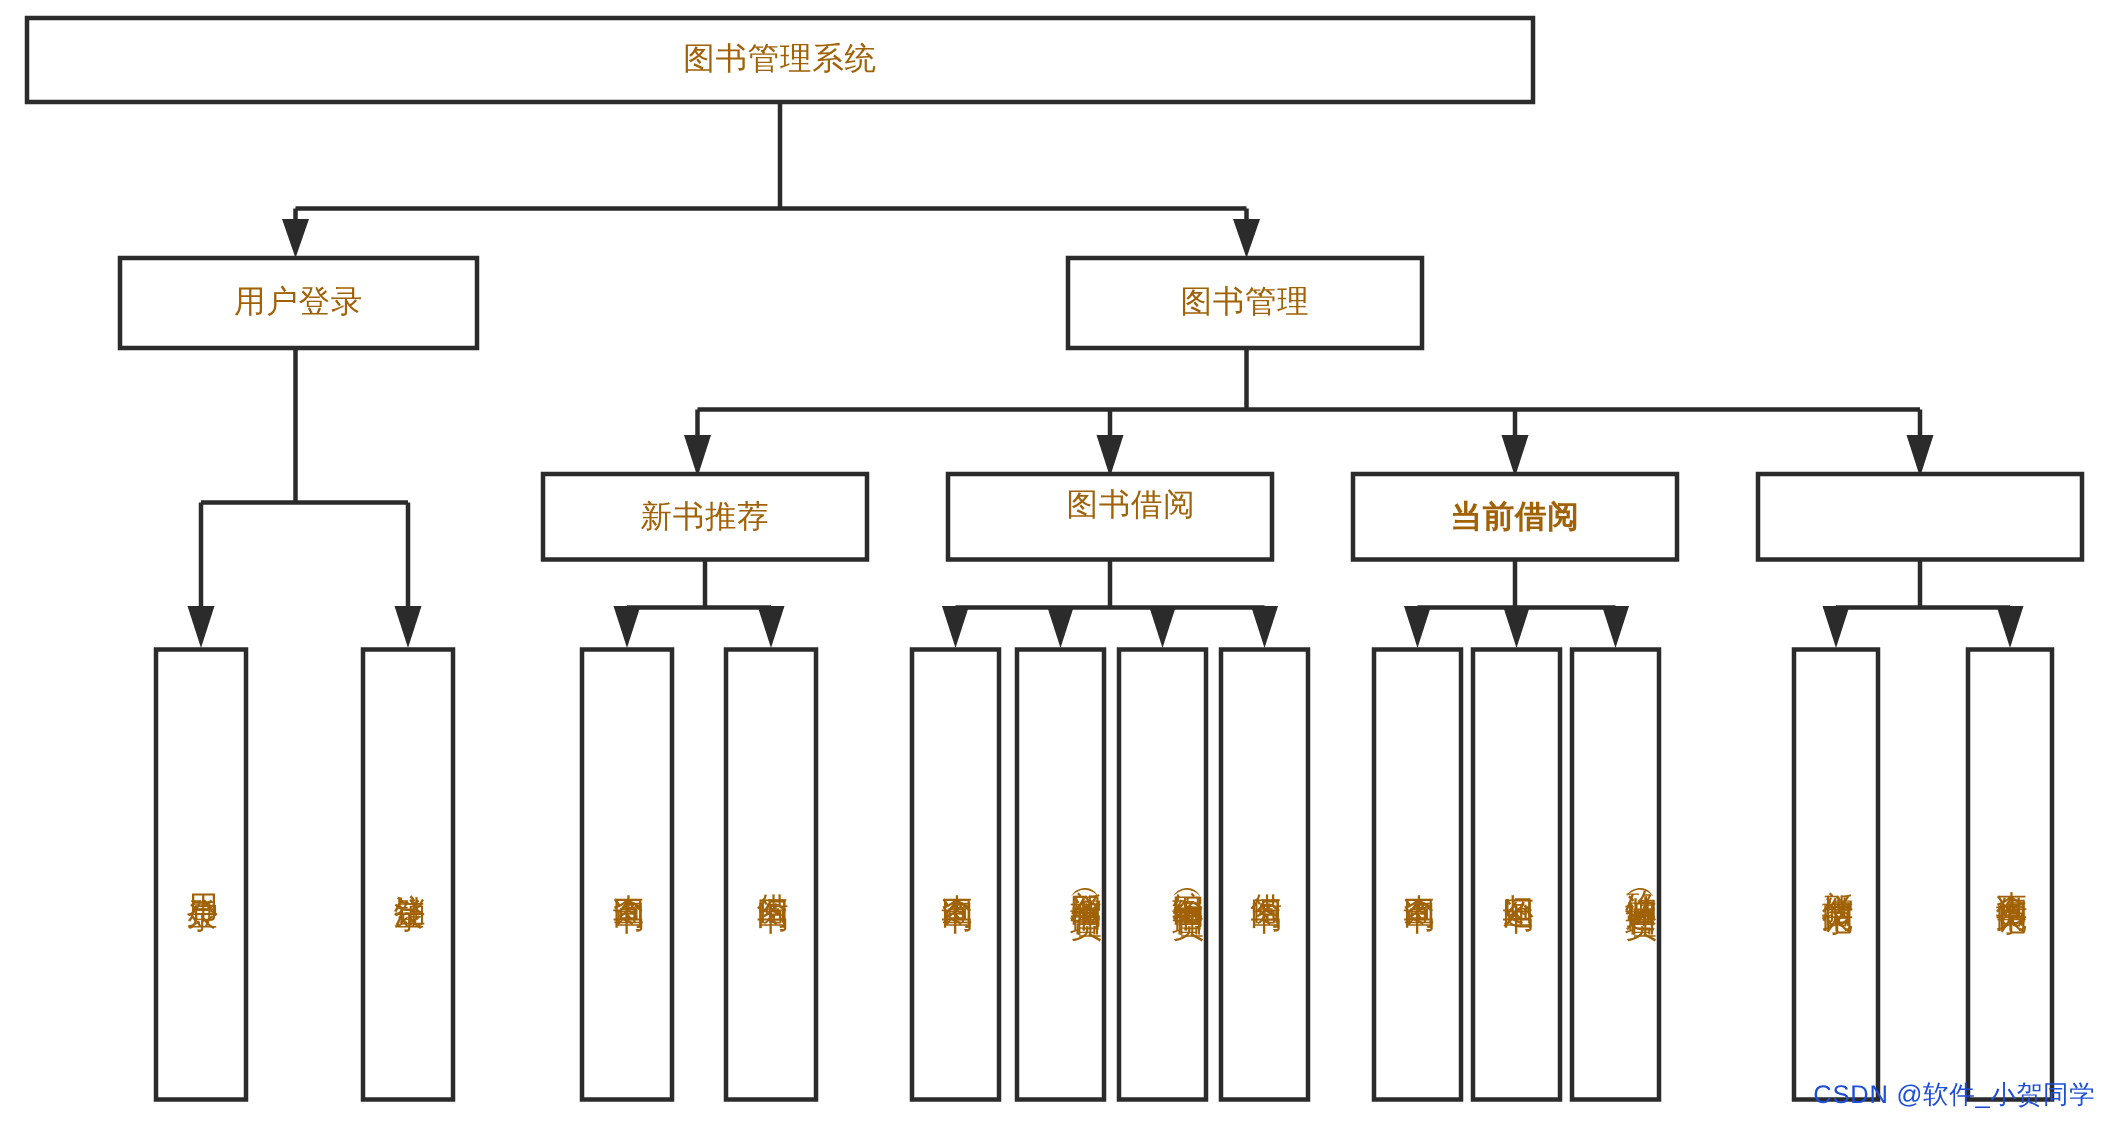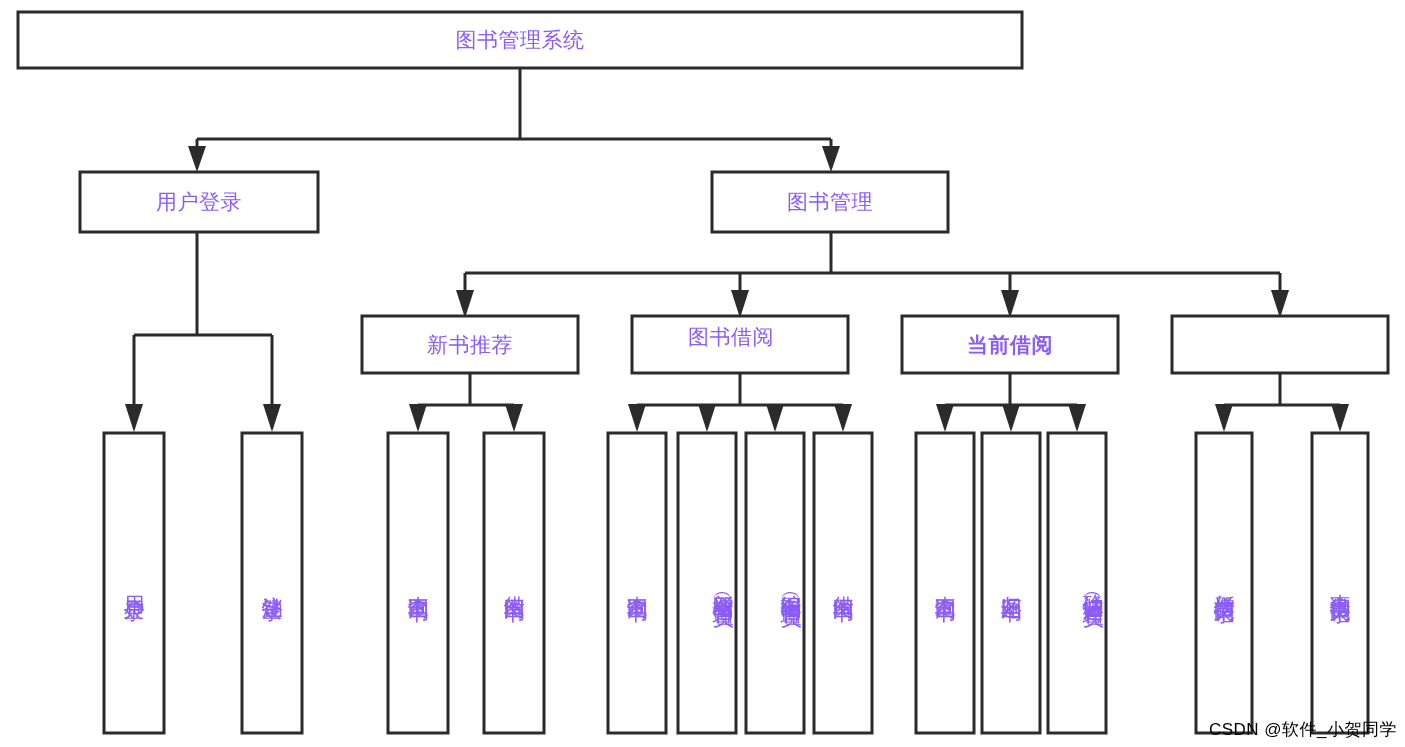--- a/index.html
+++ b/index.html
@@ -39,21 +39,21 @@
   }
   .arrow-head {
     fill: #2b2b2b;
     stroke: none;
   }
   .node-label {
     position: absolute;
     display: flex;
     align-items: center;
     justify-content: center;
-    color: #8b5cf6;
+    color: #a16207;
     font-family: "Liberation Sans", "DejaVu Sans", sans-serif;
     pointer-events: none;
     box-sizing: border-box;
   }
   .node-label.horizontal {
     font-size: 21px;
     line-height: 1.2;
     letter-spacing: 0.5px;
   }
   .node-label.vertical {
@@ -67,21 +67,21 @@
   }
   .node-label.vertical.centered {
     align-items: center;
     padding-top: 0;
   }
   .watermark {
     position: absolute;
     right: 8px;
     bottom: 6px;
     font-size: 17px;
-    color: #000000;
+    color: #1d4ed8;
     font-family: "Liberation Sans", "DejaVu Sans", sans-serif;
     letter-spacing: 0.5px;
     white-space: nowrap;
   }
 </style>
 </head>
 <body>
 
 <div id="diagram-root">
 
@@ -183,21 +183,21 @@
     <rect class="node-box" x="1196" y="433" width="56" height="300"></rect>
     <rect class="node-box" x="1312" y="433" width="56" height="300"></rect>
   </svg>
 
   <div class="node-label horizontal" style="left:18px; top:12px; width:1004px; height:56px;">图书管理系统</div>
 
   <div class="node-label horizontal" style="left:80px; top:172px; width:238px; height:60px;">用户登录</div>
   <div class="node-label horizontal" style="left:712px; top:172px; width:236px; height:60px;border-radius:16px;">图书管理</div>
 
   <div class="node-label horizontal" style="left:362px; top:316px; width:216px; height:57px;">新书推荐</div>
-  <div class="node-label horizontal" style="left:623px; top:316px; width:216px; height:42px;">图书借阅</div>
+  <div class="node-label horizontal" style="left:646px; top:316px; width:216px; height:42px;">图书借阅</div>
   <div class="node-label horizontal" style="left:902px; top:316px; width:216px; height:57px;font-weight:bold;">当前借阅</div>
 
   <div class="node-label vertical centered" style="left:104px; top:433px; width:60px; height:300px;">用户登录</div>
   <div class="node-label vertical centered" style="left:242px; top:433px; width:60px; height:300px;">注销登录</div>
 
   <div class="node-label vertical centered" style="left:388px; top:433px; width:60px; height:300px;">查询图书</div>
   <div class="node-label vertical centered" style="left:484px; top:433px; width:60px; height:300px;">借阅图书</div>
 
   <div class="node-label vertical centered" style="left:608px; top:433px; width:58px; height:300px;">查询图书</div>
   <div class="node-label vertical" style="left:678px; top:433px; width:58px; height:300px;">新增图书（管理员）</div>

